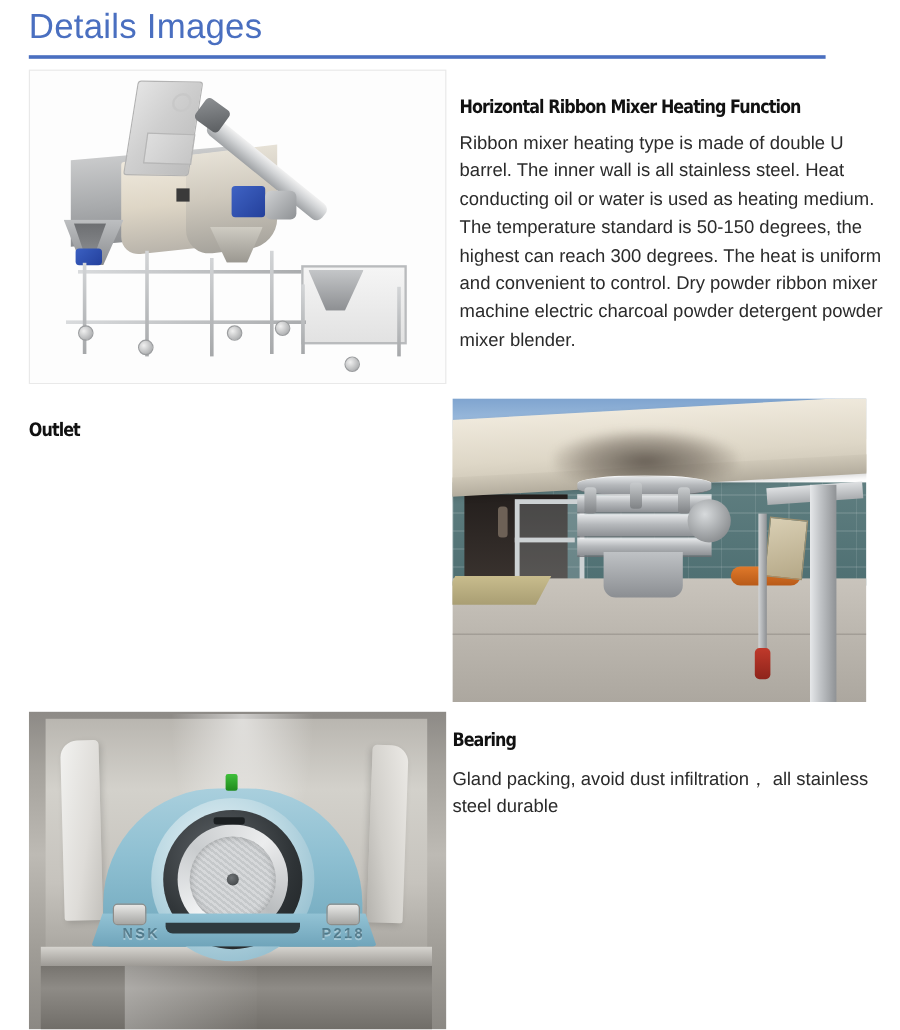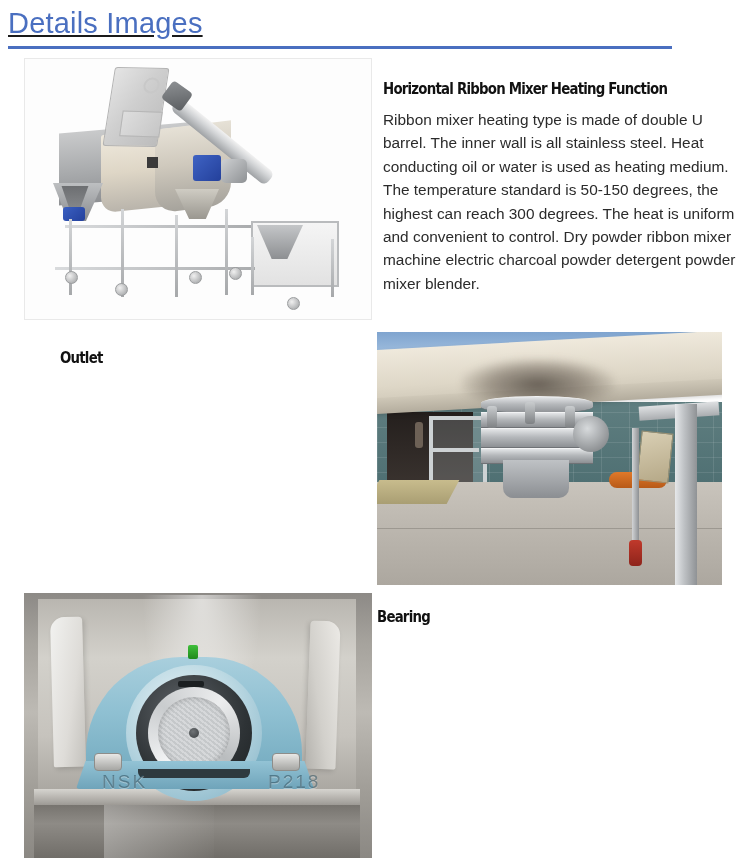--- a/index.html
+++ b/index.html
@@ -13,24 +13,23 @@
     position: relative;
     overflow: hidden;
     font-family: "Liberation Sans", sans-serif;
     color: #1a1a1a;
     -webkit-font-smoothing: antialiased;
   }
 
   
   .page-title-wrap {
     position: absolute;
-    left: 8px;
+    left: 24px;
     top: 6px;
     width: 664px;
-    text-decoration: underline;
   }
   .page-title {
     font-size: 29px;
     line-height: 34px;
     font-weight: 400;
     color: #4a6fc0;
     letter-spacing: 0.2px;
     font-family: "Liberation Sans", sans-serif;
     white-space: nowrap;
   }
@@ -410,31 +409,31 @@
     background:linear-gradient(180deg,#3fbf3a,#1f8a1c);
     border-radius:2px;
   }
   .b-slot {
     position:absolute; left:154px; top:88px; width:26px; height:6px;
     background:#1b1f21; border-radius:2px;
   }
   .b-mark {
     position:absolute; top:178px;
     font-family:"Liberation Sans", sans-serif;
-    font-size:19px; font-weight:normal; letter-spacing:2px;
+    font-size:12px; font-weight:bold; letter-spacing:2px;
     color:rgba(40,75,90,.55);
     text-shadow: 0 1px 0 rgba(255,255,255,.35);
   }
   .b-mark-l { left:78px; }
   .b-mark-r { left:244px; }
 
   
   #txt1 { position:absolute; left:383px; top:80px; width:358px; }
   #txt1 .block-heading { margin-bottom: 9px; }
-  #txt2 { position:absolute; left:24px; top:349px; width:340px;margin-left:36px; }
+  #txt2 { position:absolute; left:24px; top:349px; width:340px; }
   #txt2 .block-heading { margin-bottom: 11px; }
   #txt3 { position:absolute; left:377px; top:608px; width:350px; }
   #txt3 .block-heading { margin-bottom: 11px; }
 </style>
 </head>
 <body>
 
 <div class="page-title-wrap">
   <div class="page-title">Details Images</div>
   <div class="title-rule"></div>
@@ -554,13 +553,16 @@
     <div class="b-foot-notch"></div>
     <div class="b-bolt-l"></div>
     <div class="b-bolt-r"></div>
     <div class="b-mark b-mark-l">NSK</div>
     <div class="b-mark b-mark-r">P218</div>
   </div>
 </div>
 
 <div id="txt3">
   <div class="block-heading">Bearing</div>
+  <div class="block-body">
+    <p>Gland packing, avoid dust infiltration，  all stainless steel durable</p>
+  </div>
 </div>
 
 </body></html>

